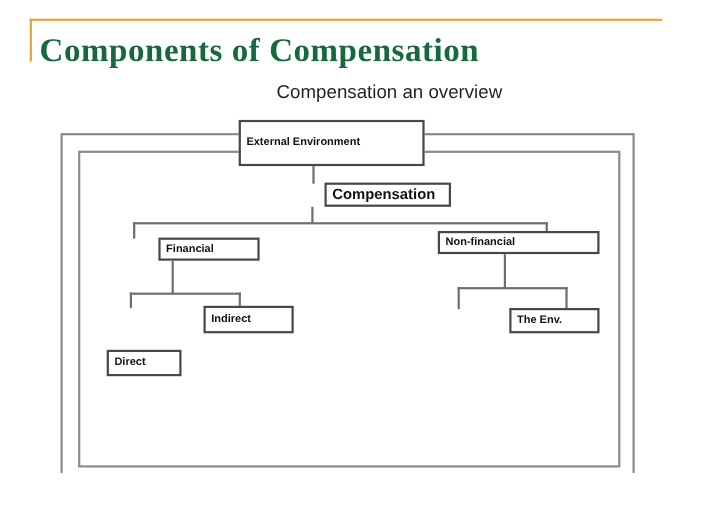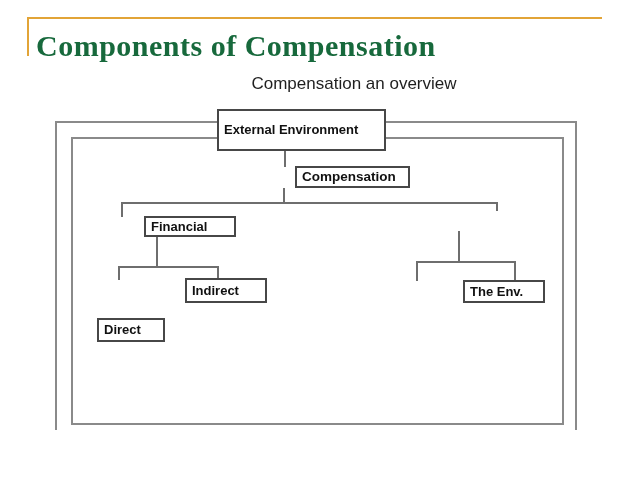--- a/index.html
+++ b/index.html
@@ -28,21 +28,21 @@
   .frame.outer{left:55px;top:121px;width:522px;height:323px;}
   .frame.inner{left:71px;top:137px;width:493px;height:288px;}
   
   .line{position:absolute;background:#6e6e6e;}
   
   .node{
     position:absolute;box-sizing:border-box;
     background:#ffffff;border:2px solid #474747;
     display:flex;flex-direction:column;justify-content:center;
     padding-left:5px;
-    font-weight:bold;font-size:13px;line-height:16px;color:#111;
+    font-weight:bold;font-size:10px;line-height:16px;color:#111;
     white-space:nowrap;
   }
   .node.root{left:217px;top:109px;width:169px;height:42px;}
   .node.comp{left:248px;top:166px;width:115px;height:22px;font-size:13.5px;margin-left:47px;}
   .node.financial{left:108px;top:216px;width:92px;height:21px;margin-left:36px;}
   .node.nonfinancial{left:398px;top:210px;width:147px;height:21px;}
   .node.direct{left:97px;top:279px;width:68px;height:24px;margin-top:39px;}
   .node.indirect{left:185px;top:278px;width:82px;height:25px;}
   .node.thejob{left:350px;top:281px;width:90px;height:22px;}
   .node.theenv{left:463px;top:280px;width:82px;height:23px;}
@@ -80,20 +80,23 @@
   </div>
 
   <div class="node comp">
     <span>Compensation</span>
   </div>
 
   <div class="node financial">
     <span>Financial</span>
   </div>
 
+  <div class="node nonfinancial">
+    <span>Non-financial</span>
+  </div>
 
   <div class="node direct">
     <span>Direct</span>
   </div>
 
   <div class="node indirect">
     <span>Indirect</span>
   </div>
 
 

